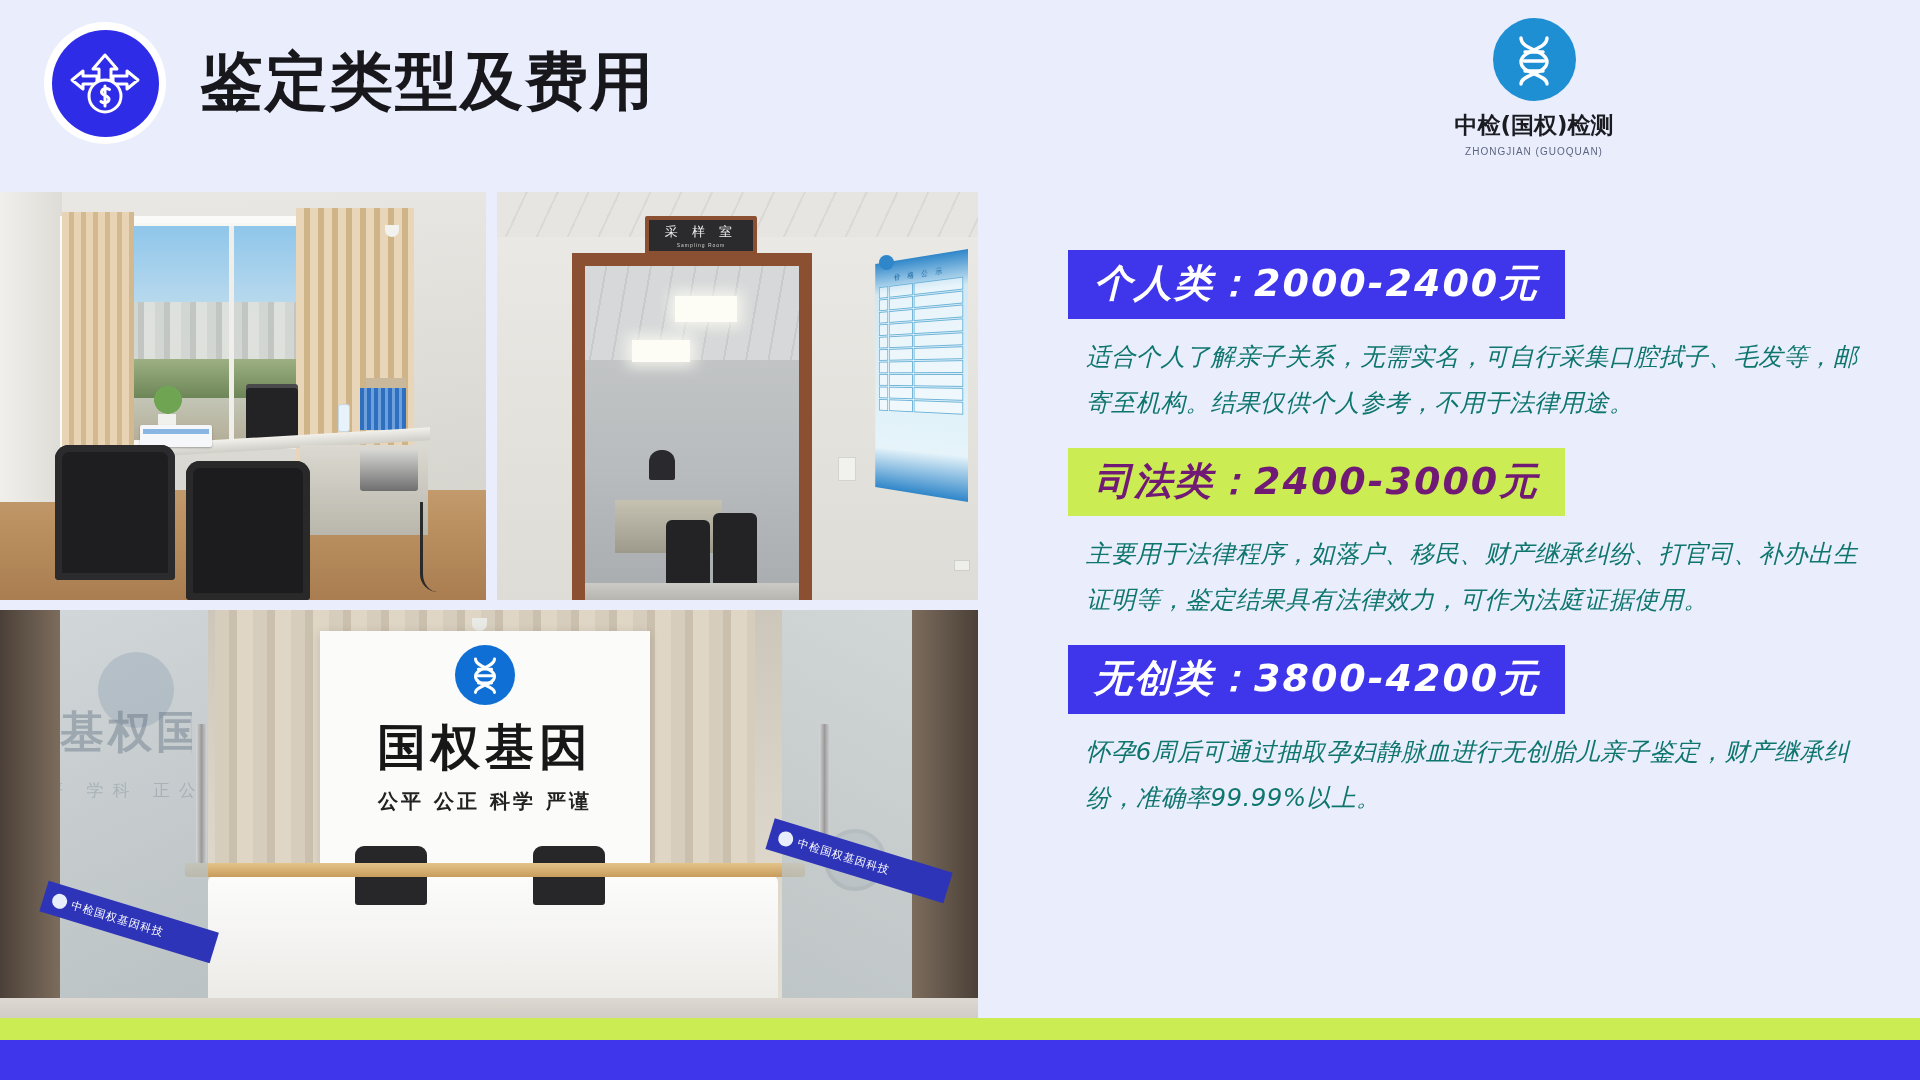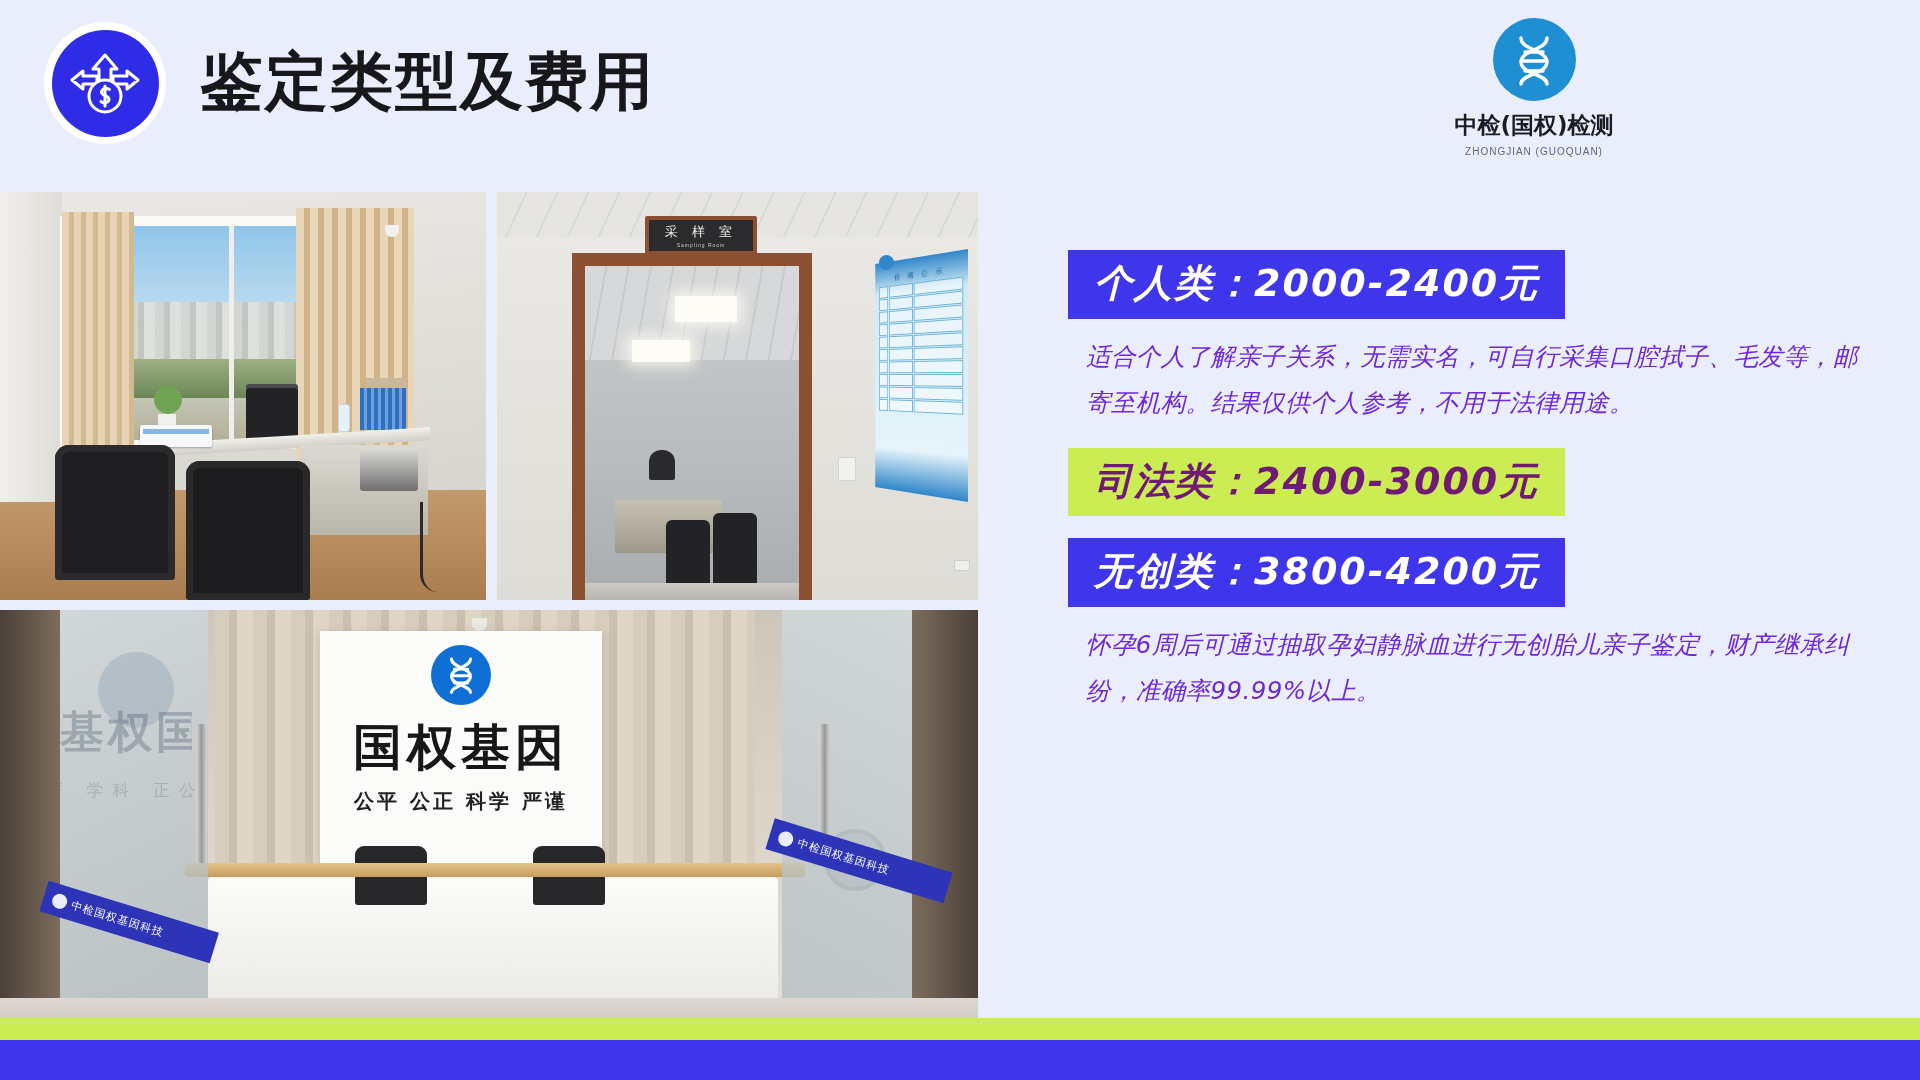--- a/index.html
+++ b/index.html
@@ -161,21 +161,21 @@
   .p3-glassR { position:absolute; right:66px; top:0; width:130px; height:100%;
                background:linear-gradient(200deg,rgba(210,218,222,.8),rgba(172,184,190,.68)); }
   .p3-ghost  { position:absolute; left:12px; top:22%; width:180px; height:26%;
                color:#55677a; font-size:44px; font-weight:bold; letter-spacing:4px; opacity:.38;
                font-family:"DejaVu Sans",sans-serif; white-space:nowrap; overflow:hidden; }
   .p3-ghost2 { position:absolute; left:20px; top:40%; width:180px; color:#6a7a8a;
                font-size:17px; letter-spacing:9px; opacity:.32; white-space:nowrap; overflow:hidden;
                font-family:"DejaVu Sans",sans-serif; }
   .p3-ghostdna{position:absolute; left:98px; top:10%; width:76px; height:76px;
                border-radius:50%; background:#7e93a8; opacity:.3; }
-  .p3-banner { position:absolute; left:320px; top:5%; width:282px; height:56%;
+  .p3-banner { position:absolute; left:320px; top:5%; width:330px; height:56%;
                background:#fbfbfa; box-shadow:0 2px 10px rgba(0,0,0,.12);
                display:flex; flex-direction:column; align-items:center; padding-top:14px; }
   .p3-banner .dna { width:60px; height:60px; border-radius:50%; background:#0f6fd4;
                display:flex; align-items:center; justify-content:center; }
   .p3-banner .big { margin-top:10px; font-size:49px; font-weight:bold; color:#171717;
                letter-spacing:5px; font-family:"DejaVu Sans",sans-serif; }
   .p3-banner .sub { margin-top:7px; font-size:20px; font-weight:bold; color:#222;
                letter-spacing:3px; font-family:"DejaVu Sans",sans-serif; }
   .p3-counter{ position:absolute; left:208px; top:63%; width:570px; height:37%;
                background:linear-gradient(180deg,#fcfcfb,#e7e6e2); border-radius:6px 6px 0 0; }
@@ -207,21 +207,21 @@
   .badge {
     display:inline-block; padding:12px 26px 14px 26px;
     font-size:38px; font-weight:bold; letter-spacing:2px;
     font-family:"DejaVu Sans","Liberation Sans",sans-serif;
     white-space:nowrap; line-height:1.12;
   }
   .badge--blue { background:#3f35ea; color:#ffffff; }
   .badge--lime { background:#ccec53; color:#701a75; }
   .tier-body {
     margin-top:15px; margin-left:18px; width:790px;
-    font-size:24.5px; line-height:46px; color:#6d28d9;
+    font-size:24.5px; line-height:46px; color:#0f766e;
     font-family:"DejaVu Sans","Liberation Sans",sans-serif;
     letter-spacing:.4px;
   }
 
   
   #footer-lime { position:absolute; left:0; bottom:40px; width:1920px; height:22px; background:#ccec53; }
   #footer-blue { position:absolute; left:0; bottom:0;  width:1920px; height:40px; background:#3f35ea; }
 </style>
 </head>
 <body>
@@ -408,20 +408,21 @@
 
 <div id="panel">
 
   <div class="tier">
     <div class="badge badge--blue">个人类：2000-2400元</div>
     <div class="tier-body">适合个人了解亲子关系，无需实名，可自行采集口腔拭子、毛发等，邮寄至机构。结果仅供个人参考，不用于法律用途。</div>
   </div>
 
   <div class="tier">
     <div class="badge badge--lime">司法类：2400-3000元</div>
+    <div class="tier-body">主要用于法律程序，如落户、移民、财产继承纠纷、打官司、补办出生证明等，鉴定结果具有法律效力，可作为法庭证据使用。</div>
   </div>
 
   <div class="tier">
     <div class="badge badge--blue">无创类：3800-4200元</div>
     <div class="tier-body">怀孕6周后可通过抽取孕妇静脉血进行无创胎儿亲子鉴定，财产继承纠纷，准确率99.99%以上。</div>
   </div>
 </div>
 
 <div id="footer-lime"></div>
 <div id="footer-blue"></div>

